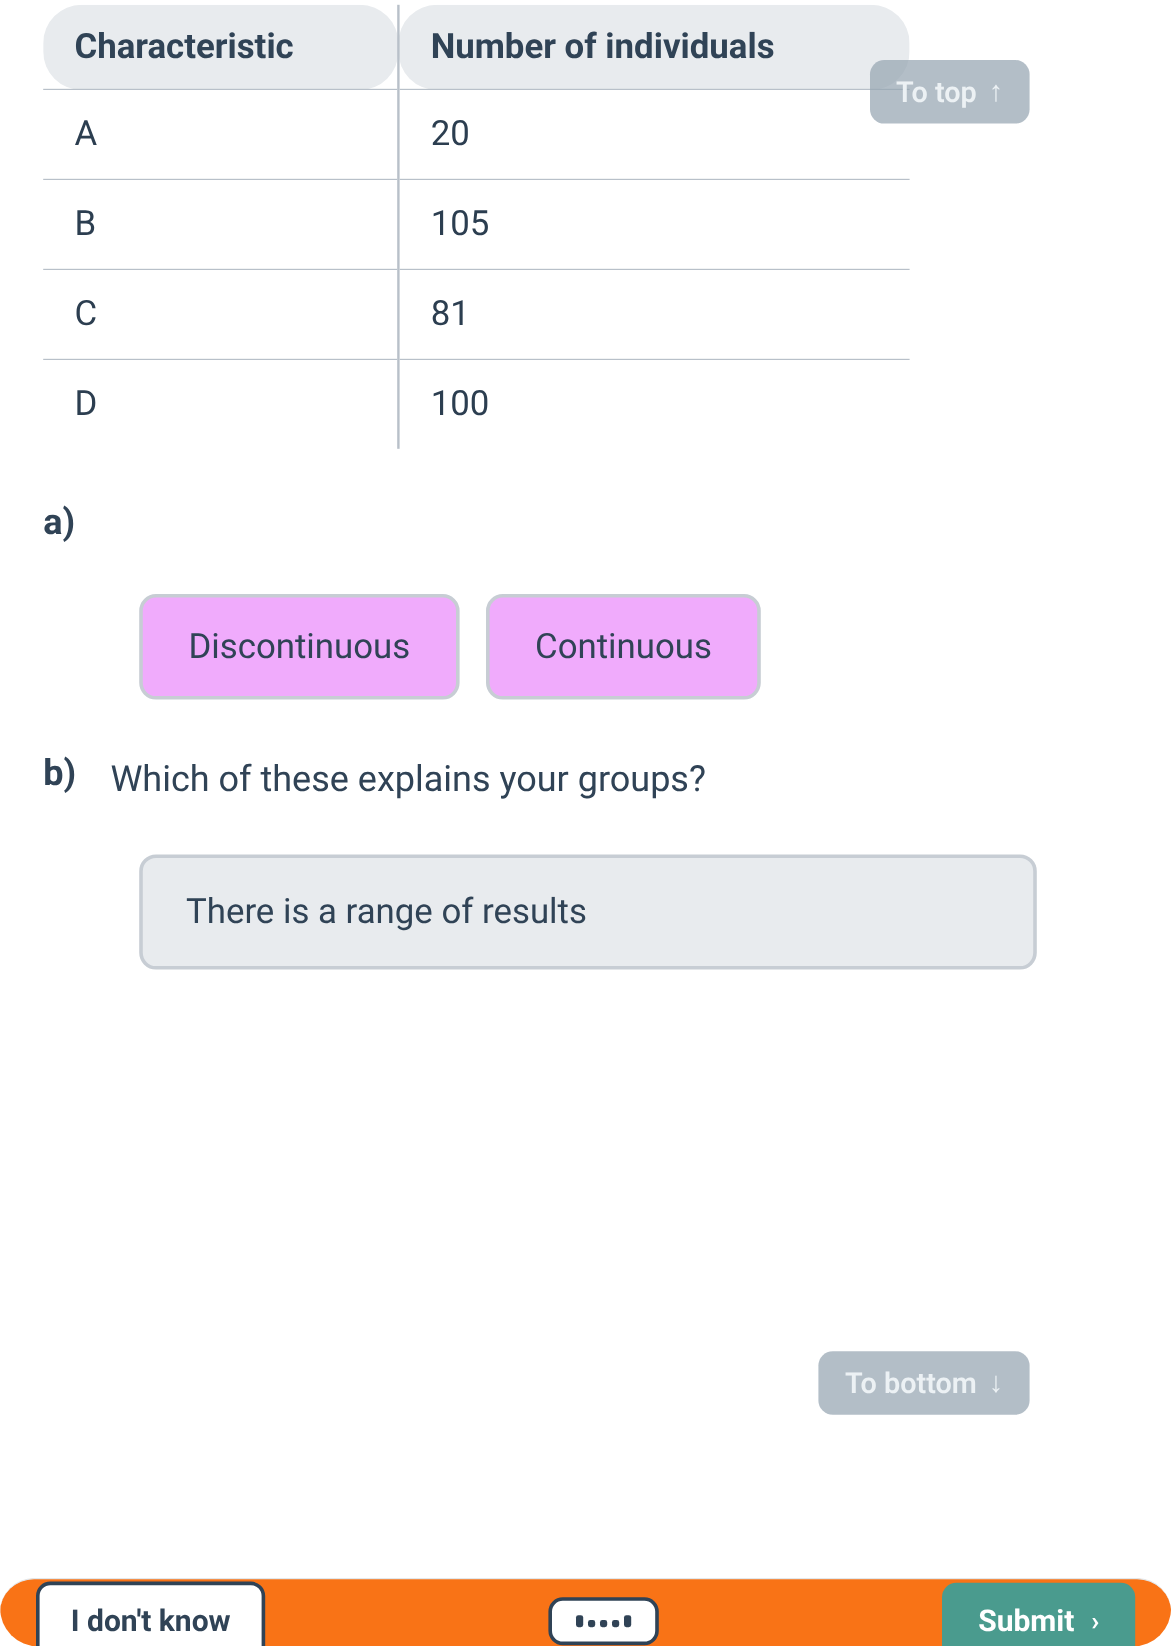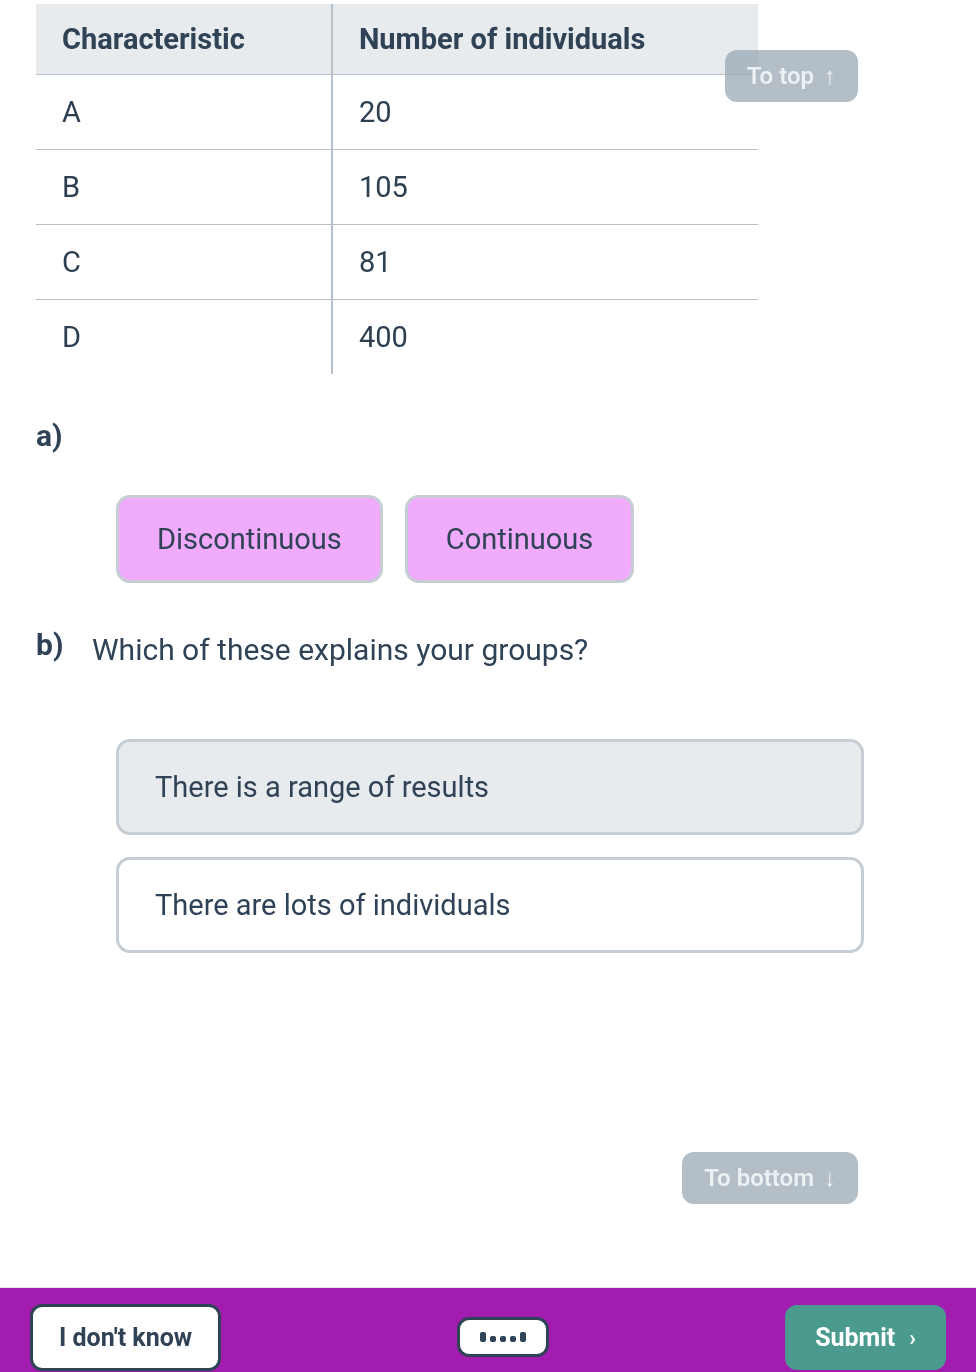--- a/index.html
+++ b/index.html
@@ -1,18 +1,19 @@
 <!DOCTYPE html>
 <html><head>
   <meta charset="utf-8">
   <style>
     * {
       margin: 0;
       padding: 0;
       box-sizing: border-box;
+      border-radius: 32px;
     }
     body {
       font-family: -apple-system, BlinkMacSystemFont, 'Segoe UI', Roboto, sans-serif;
       background: #ffffff;
       width: 976px;
       height: 1372px;
       position: relative;
       overflow: hidden;
     }
     .content {
@@ -84,21 +85,21 @@
       padding: 24px 38px;
       font-size: 29px;
       color: #304356;
       cursor: pointer;
       font-family: inherit;
     }
     .options-col {
       display: flex;
       flex-direction: column;
       gap: 22px;
-      margin-top: 65px;
+      margin-top: 38px;
       margin-left: 80px;
     }
     .option-wide {
       border: 3px solid #c7cdd4;
       background: #ffffff;
       border-radius: 14px;
       padding: 28px 36px;
       font-size: 29px;
       color: #304356;
       cursor: pointer;
@@ -122,21 +123,21 @@
       font-size: 24px;
       font-weight: 600;
       display: flex;
       align-items: center;
       gap: 10px;
       cursor: pointer;
       font-family: inherit;
     }
     .to-bottom-btn {
       position: absolute;
-      top: 1152px;
+      top: 1126px;
       right: 118px;
       background: rgba(150, 165, 178, 0.72);
       color: #ecf1f4;
       border: none;
       border-radius: 12px;
       padding: 12px 22px;
       font-size: 24px;
       font-weight: 600;
       display: flex;
       align-items: center;
@@ -150,22 +151,22 @@
     .footer-bar {
       position: absolute;
       bottom: 0;
       left: 0;
       right: 0;
       display: flex;
       justify-content: space-between;
       align-items: center;
       padding: 14px 30px 0 30px;
       border-top: 1px solid #e2e7eb;
-      background: #a21caf;
-      height: 85px;
+      background: #f97316;
+      height: 57px;
       overflow: hidden;
     }
     .dont-know-btn {
       border: 3px solid #304356;
       background: #ffffff;
       color: #304356;
       border-radius: 12px;
       padding: 16px 26px;
       font-size: 25px;
       font-weight: 700;
@@ -234,21 +235,21 @@
       <tr>
         <td>B</td>
         <td>105</td>
       </tr>
       <tr>
         <td>C</td>
         <td>81</td>
       </tr>
       <tr>
         <td>D</td>
-        <td>400</td>
+        <td>100</td>
       </tr>
     </tbody>
   </table>
 
   <div class="question-block">
     <div class="question-row">
       <div class="question-label">a)</div>
     </div>
     <div class="options-row">
       <button class="option-btn">Discontinuous</button>
@@ -256,21 +257,20 @@
     </div>
   </div>
 
   <div class="question-block">
     <div class="question-row">
       <div class="question-label">b)</div>
       <div class="question-text">Which of these explains your groups?</div>
     </div>
     <div class="options-col">
       <button class="option-wide selected">There is a range of results</button>
-      <button class="option-wide">There are lots of individuals</button>
     </div>
   </div>
 </div>
 
 <button class="to-top-btn">
   <span>To top</span>
   <span class="arrow-up">↑</span>
 </button>
 
 <button class="to-bottom-btn">

